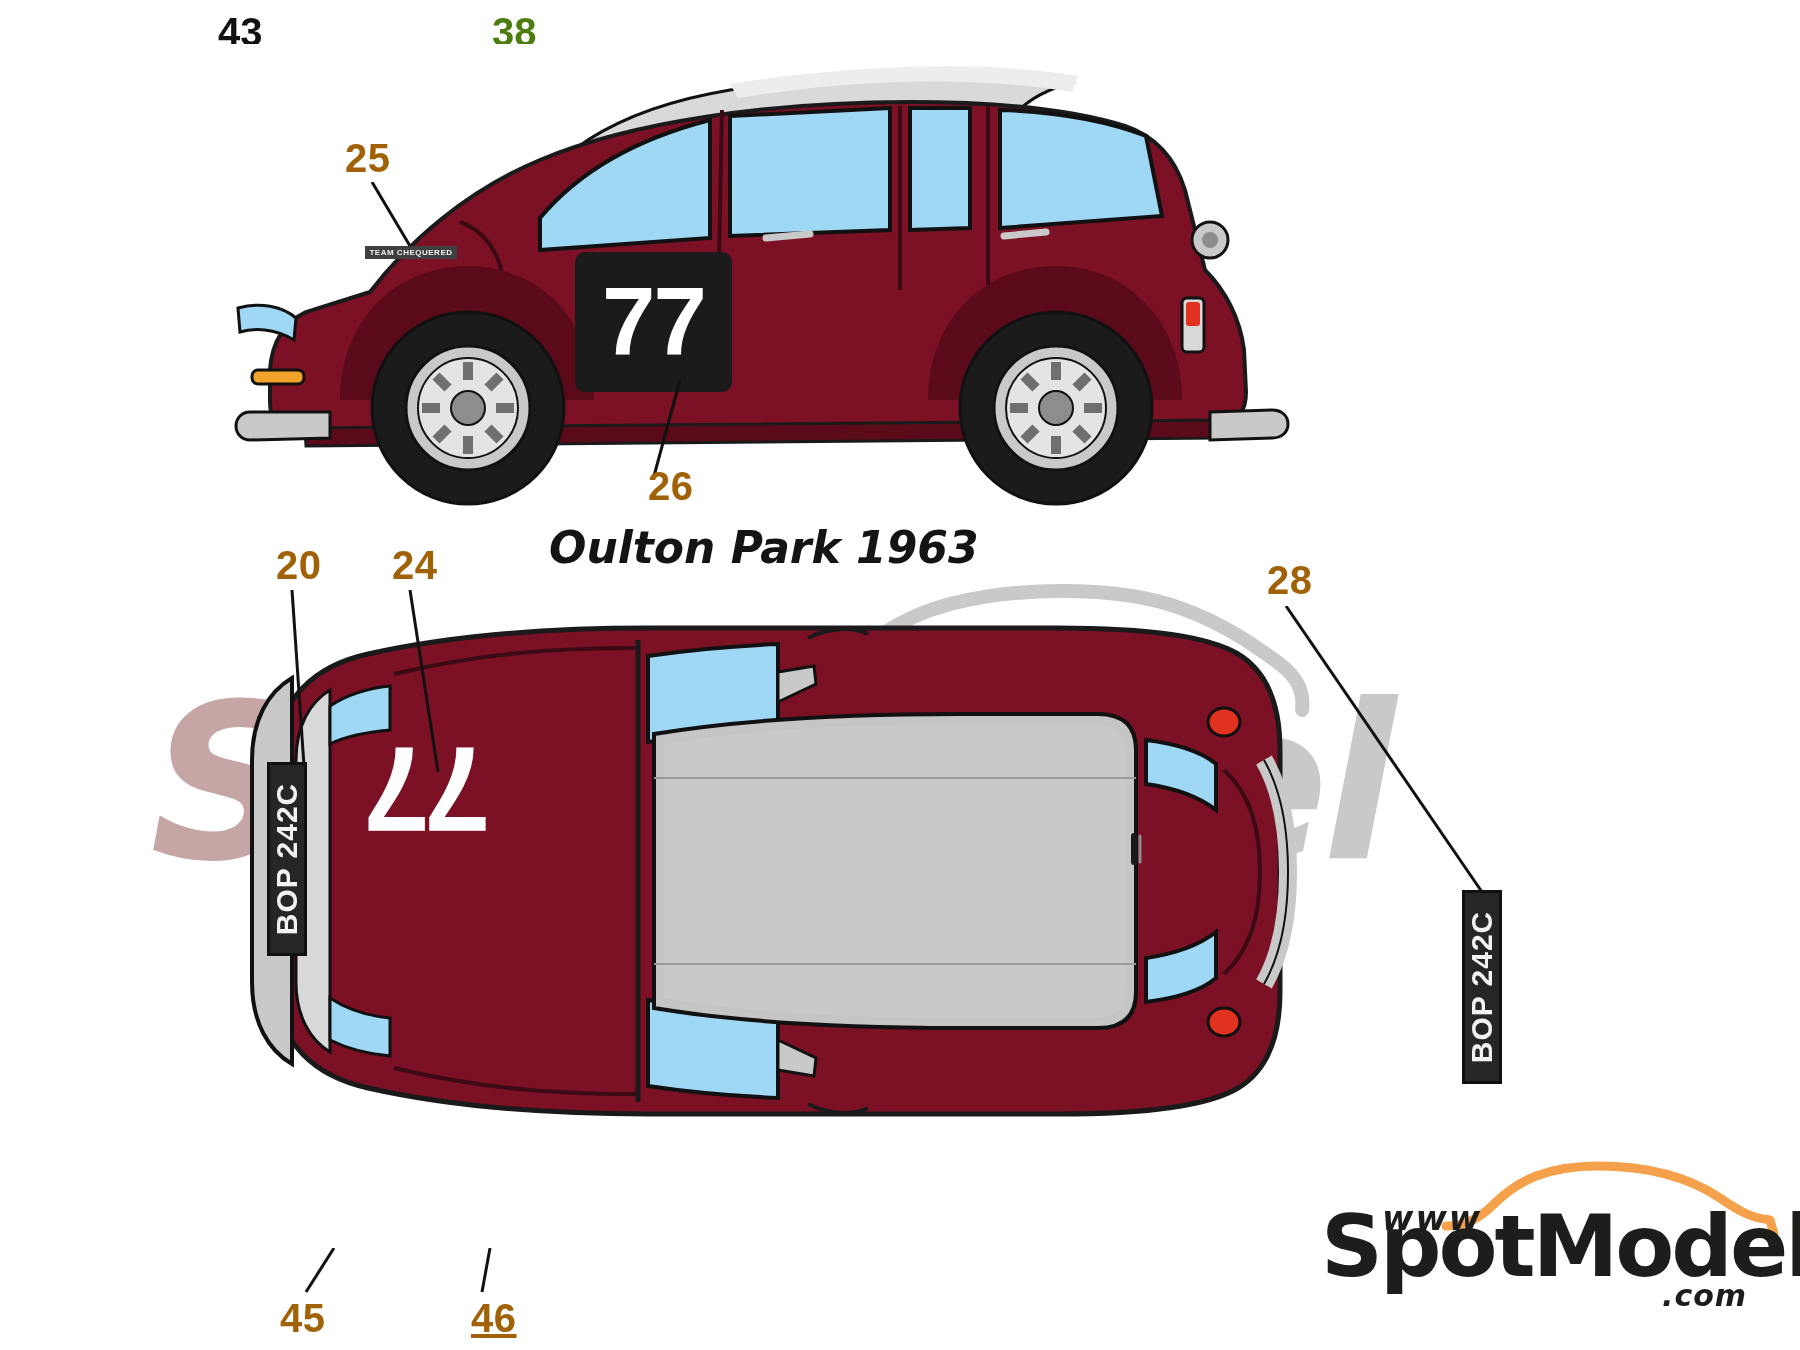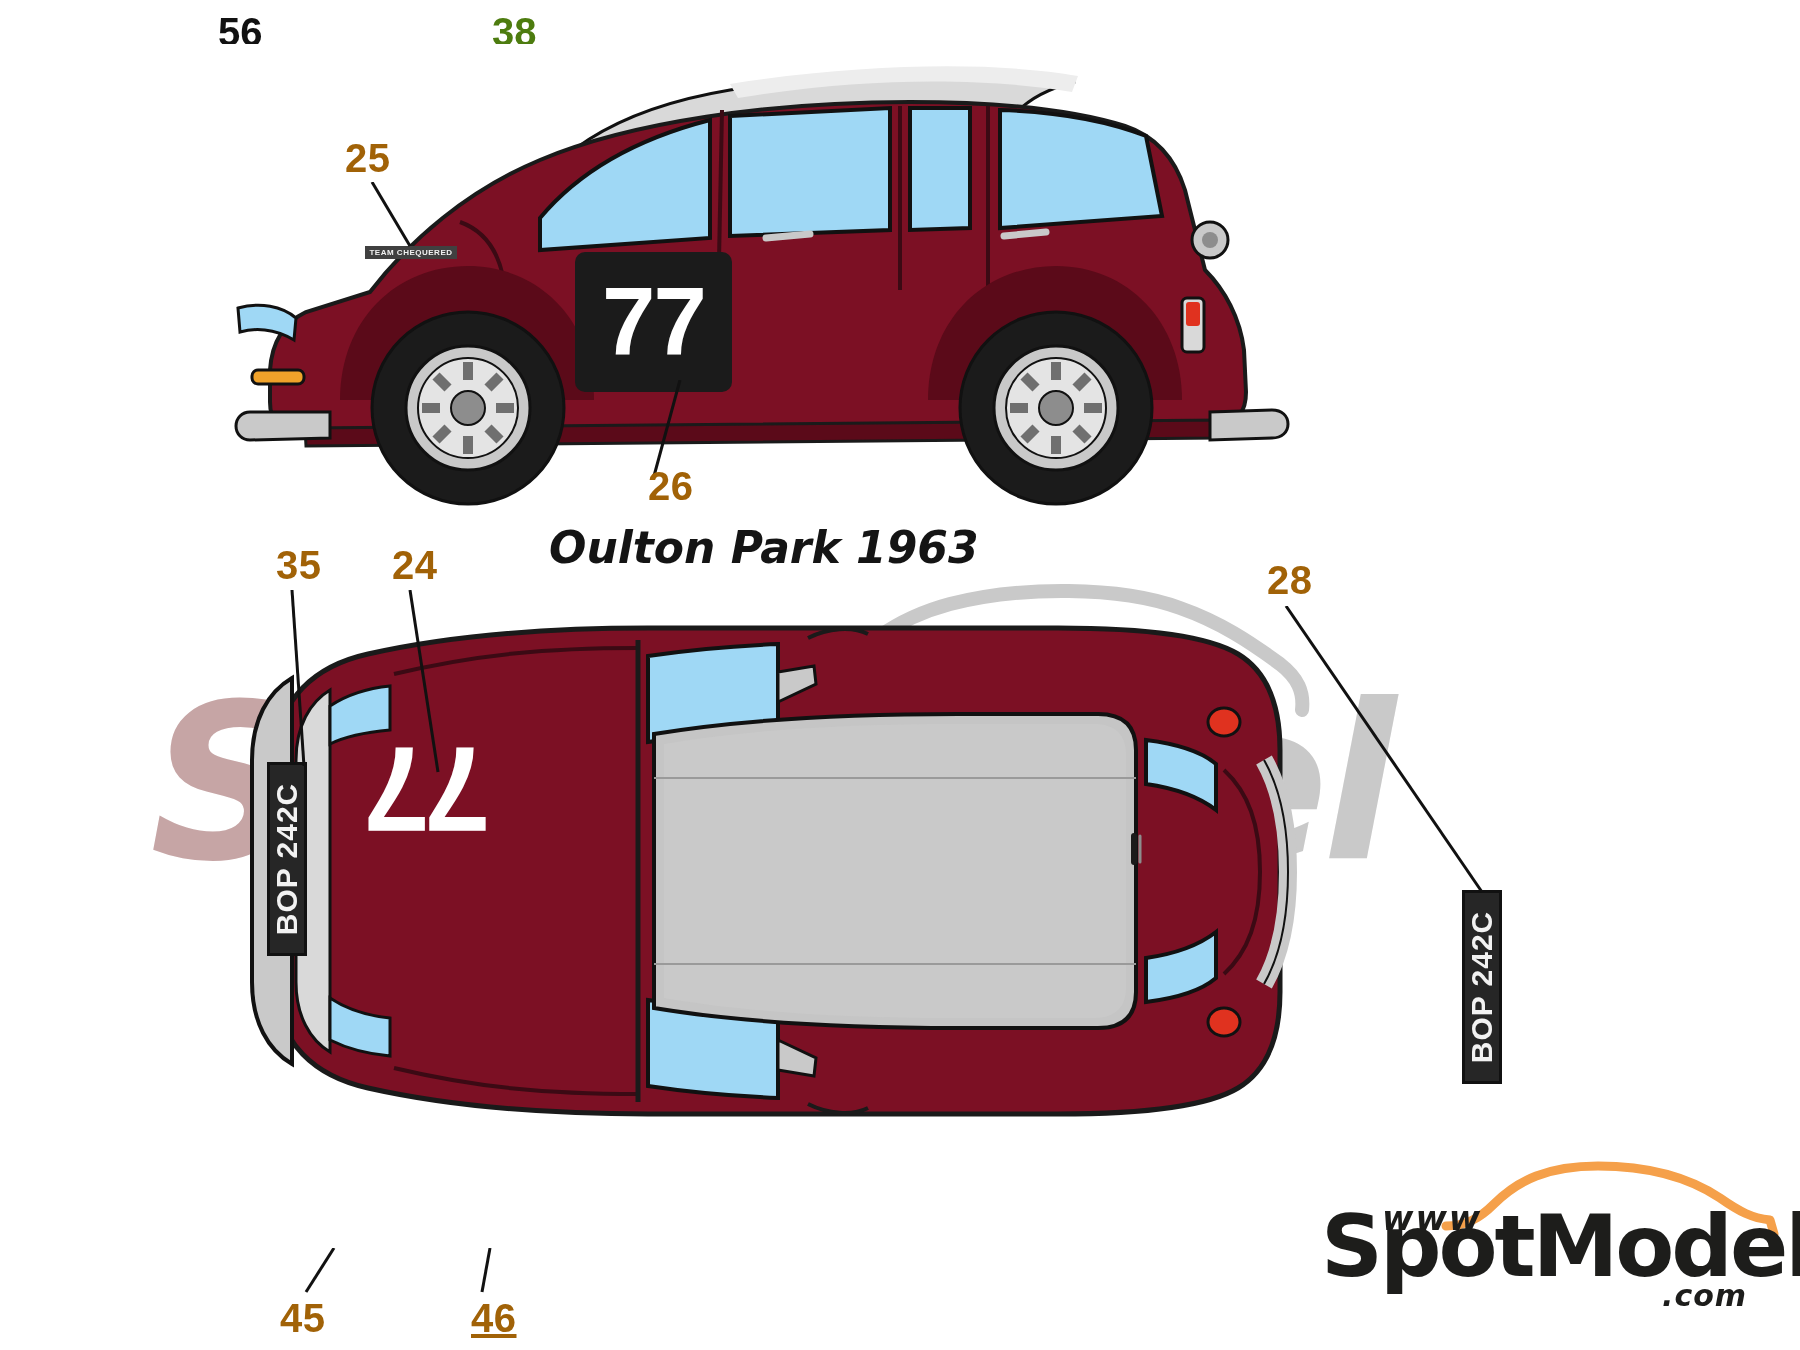--- a/index.html
+++ b/index.html
@@ -45,21 +45,21 @@
   .numpanel span{color:#fff;font-family:"Liberation Sans",sans-serif;font-weight:bold;
                  font-size:96px;letter-spacing:-2px;}
   .cut-top{font-family:"Liberation Sans",sans-serif;font-weight:bold;font-size:40px;color:#111;}
 </style>
 </head>
 <body>
 
 <div id="stage">
 
   <div class="abs cut-top" style="left:218px;top:10px;height:34px;overflow:hidden;color:#111;">
-    <span>56</span>
+    <span>43</span>
   </div>
   <div class="abs cut-top" style="left:492px;top:10px;height:34px;overflow:hidden;color:#4d7c0f;">
     <span>38</span>
   </div>
 
   <svg class="abs" style="left:210px;top:40px;" width="1100" height="470" viewBox="0 0 1100 470">
 
     <ellipse cx="540" cy="452" rx="470" ry="9" fill="#ffffff"></ellipse>
 
     <path d="M300 190 C 330 120 400 70 520 50 C 660 28 780 28 845 38 L 865 42 C 840 48 815 60 800 80 L 330 180 Z" fill="#d9d9d9" stroke="#111" stroke-width="3"></path>
@@ -249,21 +249,21 @@
 
   <div class="abs plate" style="left:267px;top:762px;width:40px;height:194px;">
     <span style="transform:rotate(-90deg);display:block;">BOP 242C</span>
   </div>
 
   <div class="abs plate" style="left:1462px;top:890px;width:40px;height:194px;">
     <span style="transform:rotate(-90deg);display:block;">BOP 242C</span>
   </div>
 
   <div class="abs callout" style="left:276px;top:545px;">
-    <span>35</span>
+    <span>20</span>
   </div>
   <svg class="abs" style="left:288px;top:590px;" width="24" height="180">
       <path d="M4 0 L 16 176" stroke="#111" stroke-width="3" fill="none"></path>
     </svg>
 
   <div class="abs callout" style="left:392px;top:545px;">
     <span>24</span>
   </div>
   <svg class="abs" style="left:404px;top:590px;" width="40" height="185">
       <path d="M6 0 L 34 182" stroke="#111" stroke-width="3" fill="none"></path>

